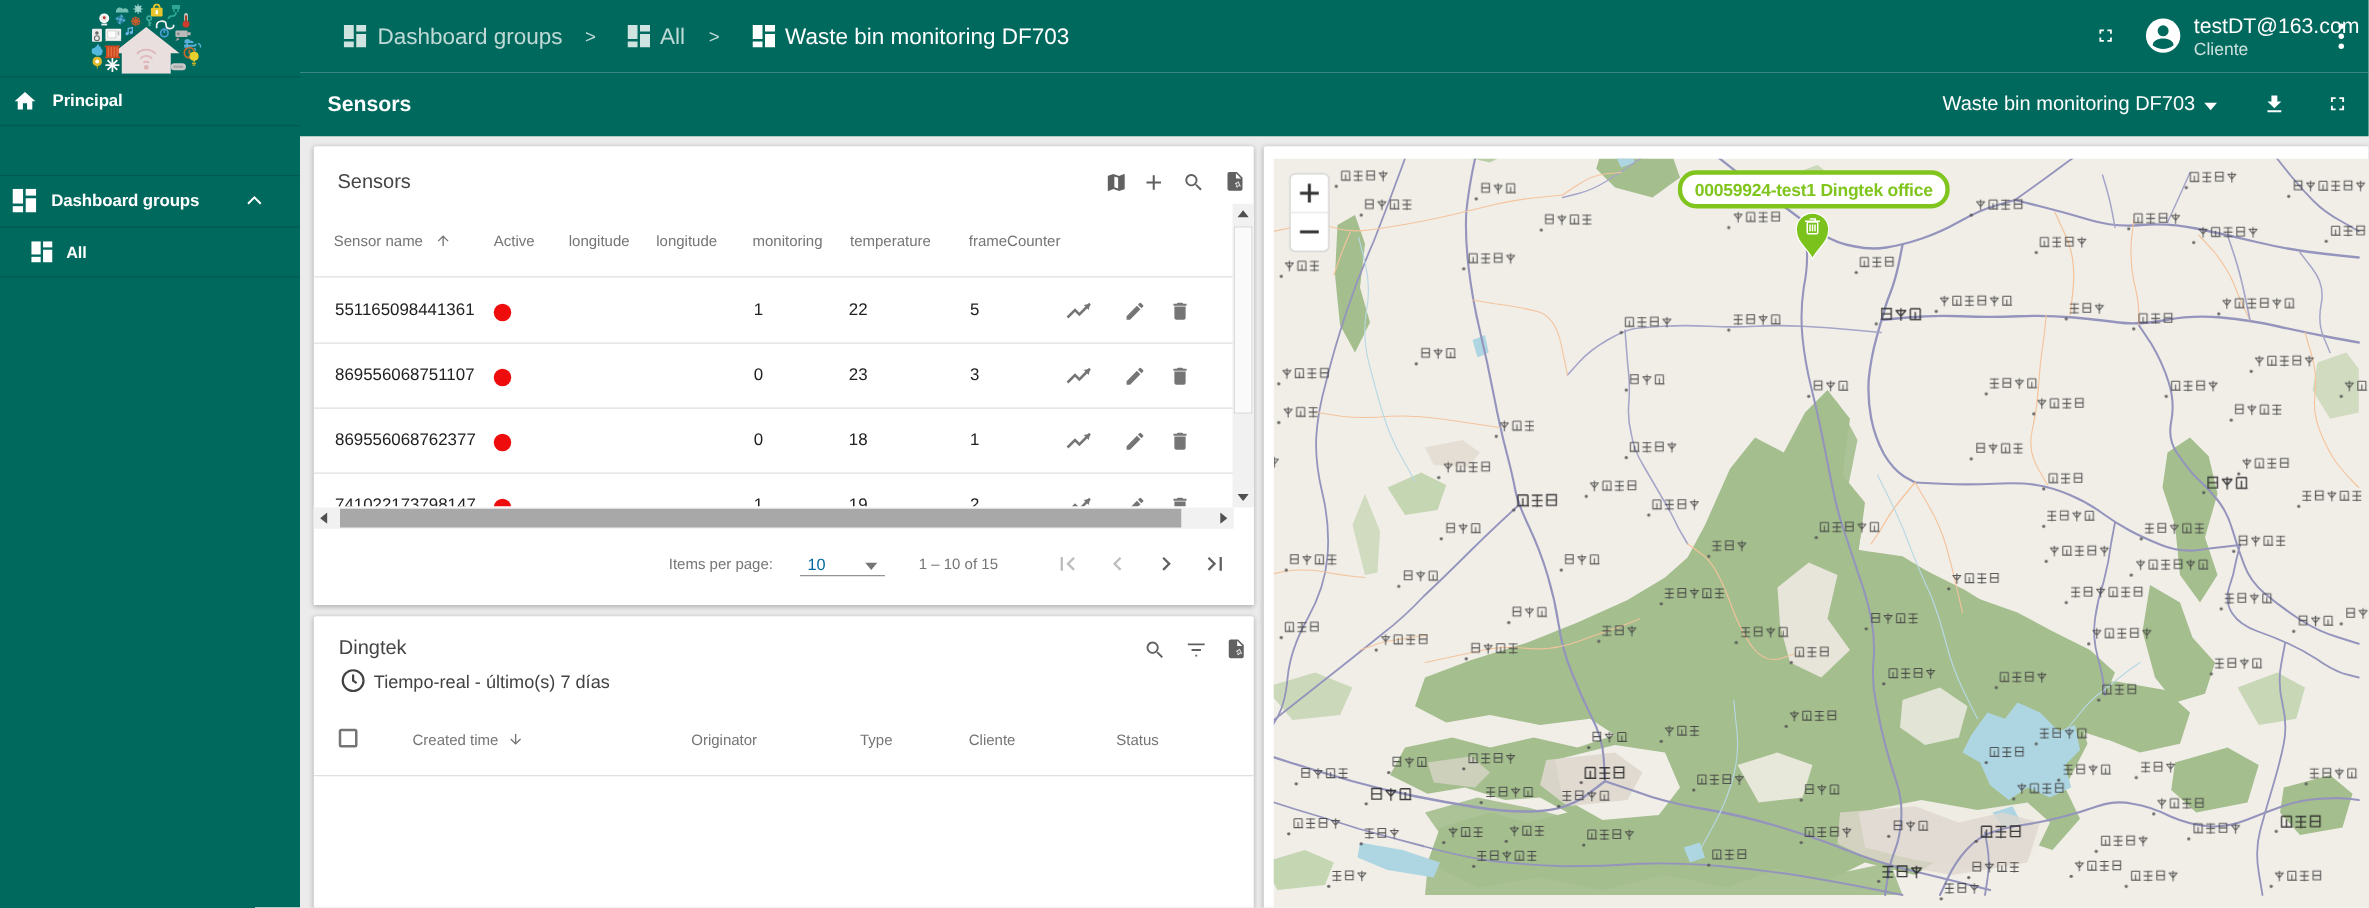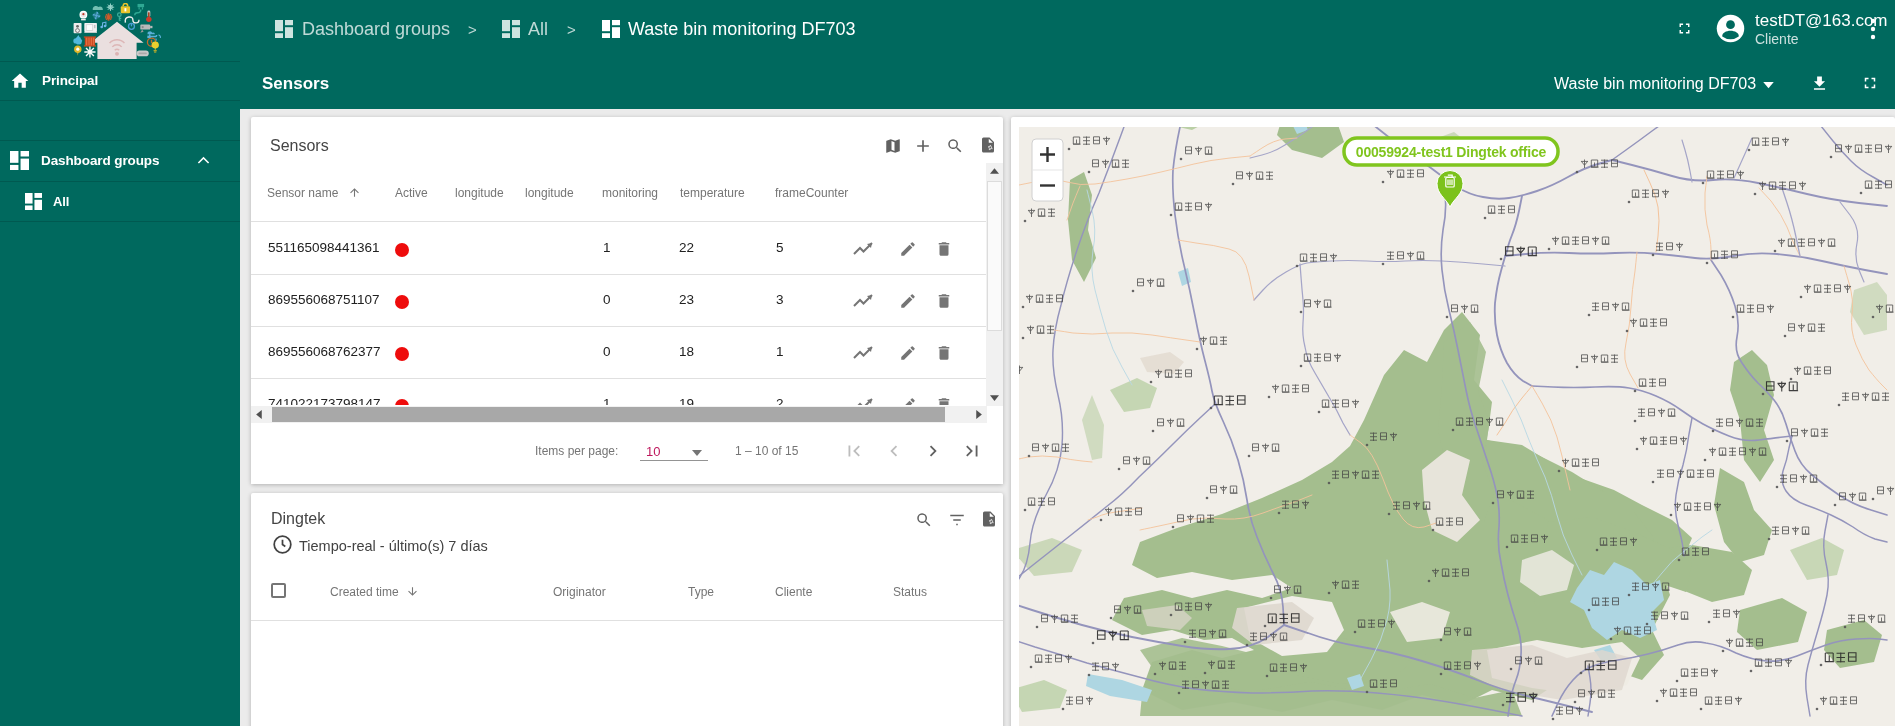--- a/index.html
+++ b/index.html
@@ -288,21 +288,21 @@
     <div class="abs" style="left:735px;top:46px;width:17px;height:243px;background:#f1f1f1">
       <svg style="position:absolute;left:4px;top:4px" width="9" height="9" viewBox="0 0 8 8">
         <path d="M0 6 L4 1 L8 6z" fill="#505050"></path>
       </svg>
       <div style="position:absolute;left:1px;top:18px;width:15px;height:150px;background:#fafafa;border:1px solid #dcdcdc"></div>
       <svg style="position:absolute;left:4px;bottom:4px" width="9" height="9" viewBox="0 0 8 8">
         <path d="M0 2 L4 7 L8 2z" fill="#505050"></path>
       </svg>
     </div>
     <div class="th" style="left:284px;top:327px">Items per page:</div>
-    <div class="th" style="left:395px;top:327px;color:#be185d;font-size:13px">10</div>
+    <div class="th" style="left:395px;top:327px;color:#0369a1;font-size:13px">10</div>
     <svg class="icon" style="left:441px;top:333px" width="10" height="6" viewBox="0 0 10 6" fill="#757575">
       <path d="M0 0h10L5 6z"></path>
     </svg>
     <div class="abs" style="left:389px;top:343px;width:68px;height:1px;background:#949494"></div>
     <div class="th" style="left:484px;top:327px">1 – 10 of 15</div>
     <svg class="icon" style="left:592px;top:323px" width="22" height="22" viewBox="0 0 24 24" fill="#bdbdbd">
       <path d="M18.4 16.6 13.8 12l4.6-4.6L17 6l-6 6 6 6zM6 6h2v12H6z"></path>
     </svg>
     <svg class="icon" style="left:632px;top:323px" width="22" height="22" viewBox="0 0 24 24" fill="#bdbdbd">
       <path d="M15.4 16.6 10.8 12l4.6-4.6L14 6l-6 6 6 6z"></path>

